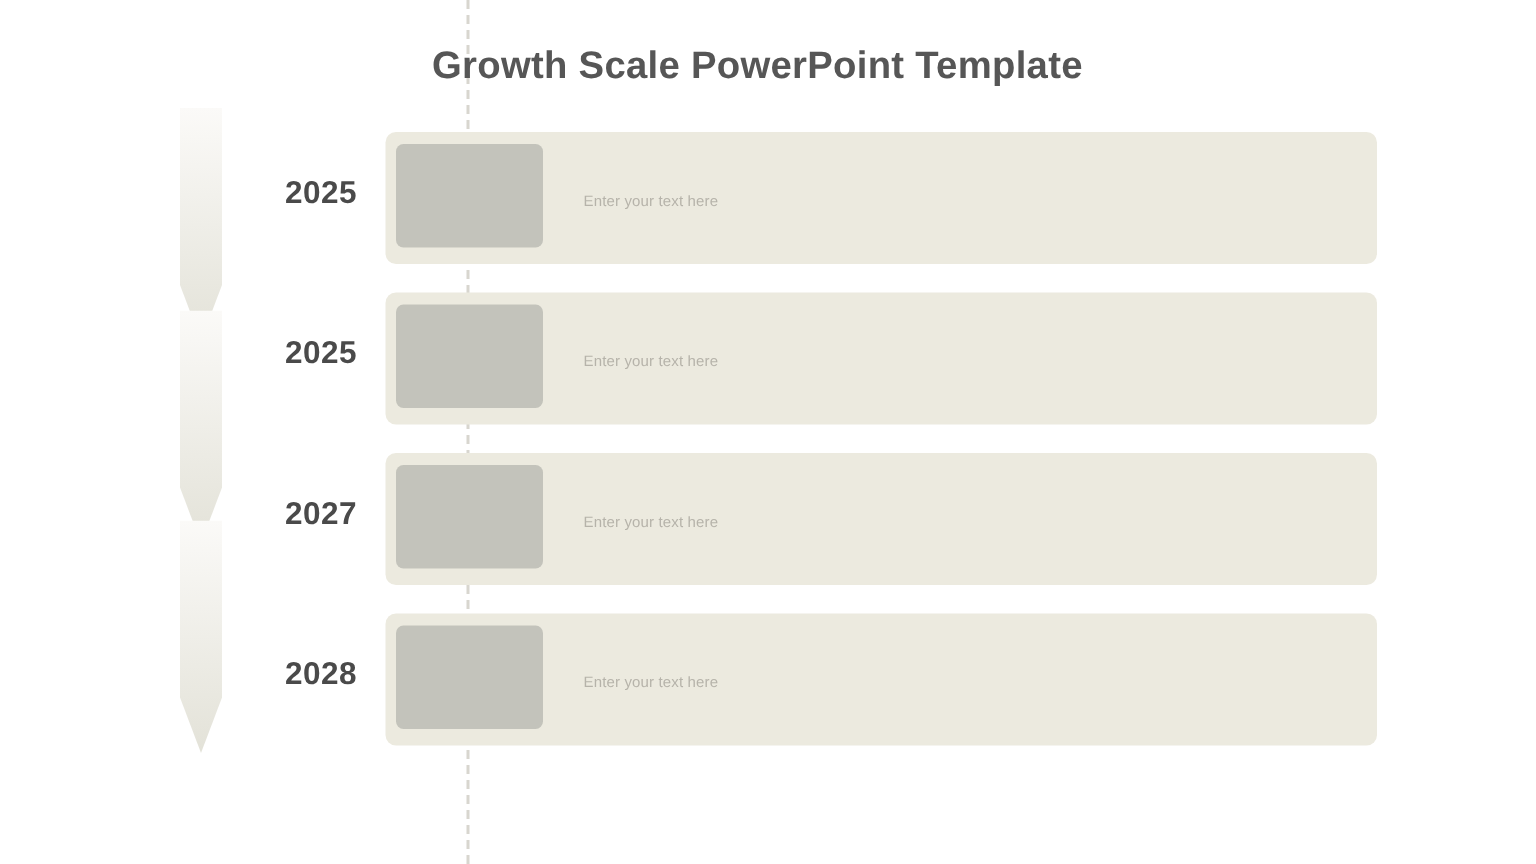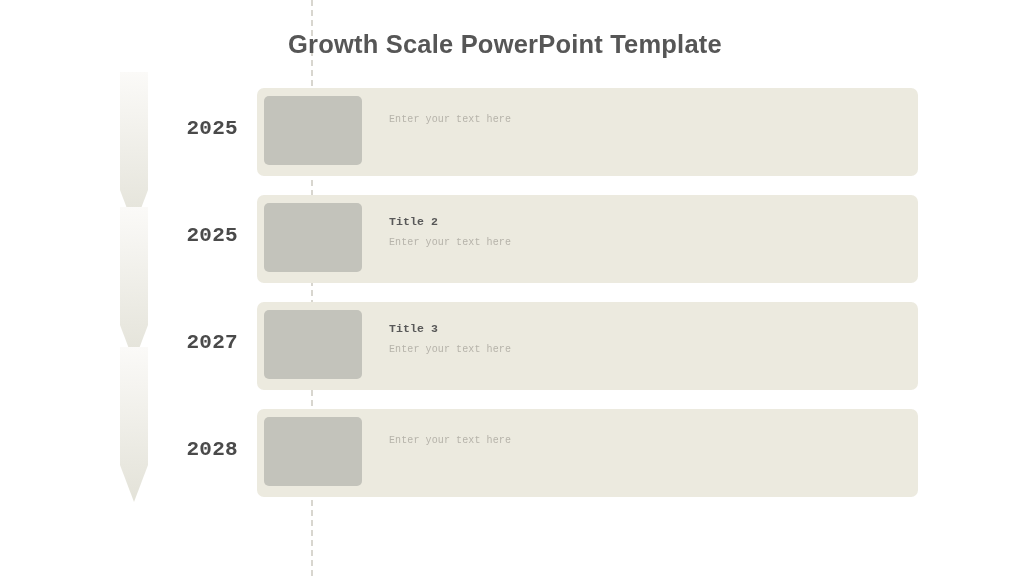--- a/index.html
+++ b/index.html
@@ -53,21 +53,20 @@
   }
   .chevron svg { display: block; }
 
   
   .rows {
     position: absolute;
     left: 0;
     top: 0;
     width: 1024px;
     height: 484px;
-    font-family: Liberation Mono, monospace;
   }
   .row {
     position: absolute;
     left: 0;
     width: 1024px;
     height: 88px;
   }
   .year {
     position: absolute;
     left: 150px;
@@ -105,21 +104,21 @@
     width: 500px;
   }
   .panel-title {
     font-size: 11.5px;
     font-weight: bold;
     color: #585858;
     line-height: 1.35;
     letter-spacing: 0.1px;
   }
   .panel-sub {
-    margin-top: 6px;
+    margin-top: 21px;
     font-size: 10px;
     color: #b6b3aa;
     line-height: 1.3;
     letter-spacing: 0.1px;
   }
 </style>
 </head>
 <body>
 
 <div class="dashed-line"></div>
@@ -172,32 +171,30 @@
         <div class="panel-sub">Enter your text here</div>
       </div>
     </div>
   </div>
 
   <div class="row" style="top:195px;">
     <div class="year">2025</div>
     <div class="panel">
       <div class="thumb"></div>
       <div class="panel-text">
-        <div class="panel-title">Title 2</div>
         <div class="panel-sub">Enter your text here</div>
       </div>
     </div>
   </div>
 
   <div class="row" style="top:302px;">
     <div class="year">2027</div>
     <div class="panel">
       <div class="thumb"></div>
       <div class="panel-text">
-        <div class="panel-title">Title 3</div>
         <div class="panel-sub">Enter your text here</div>
       </div>
     </div>
   </div>
 
   <div class="row" style="top:409px;">
     <div class="year">2028</div>
     <div class="panel">
       <div class="thumb"></div>
       <div class="panel-text">

